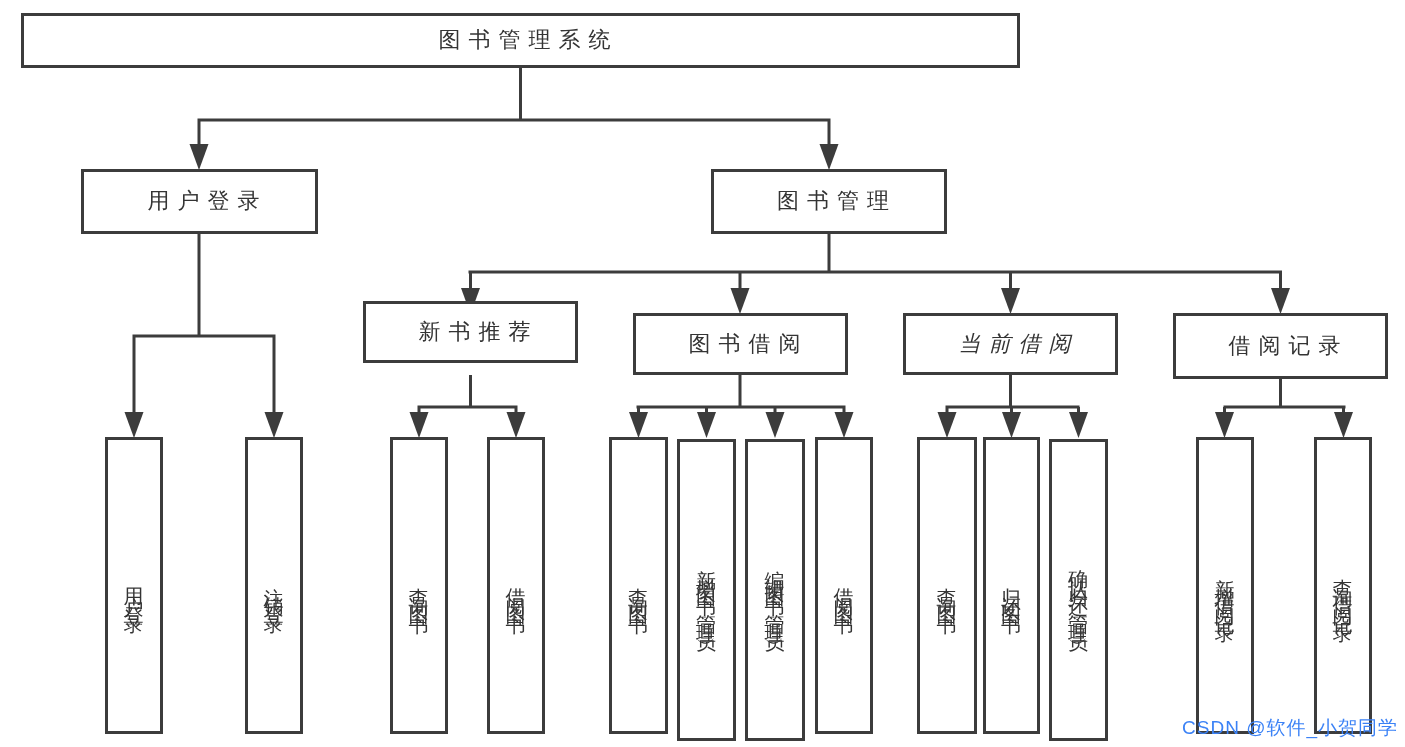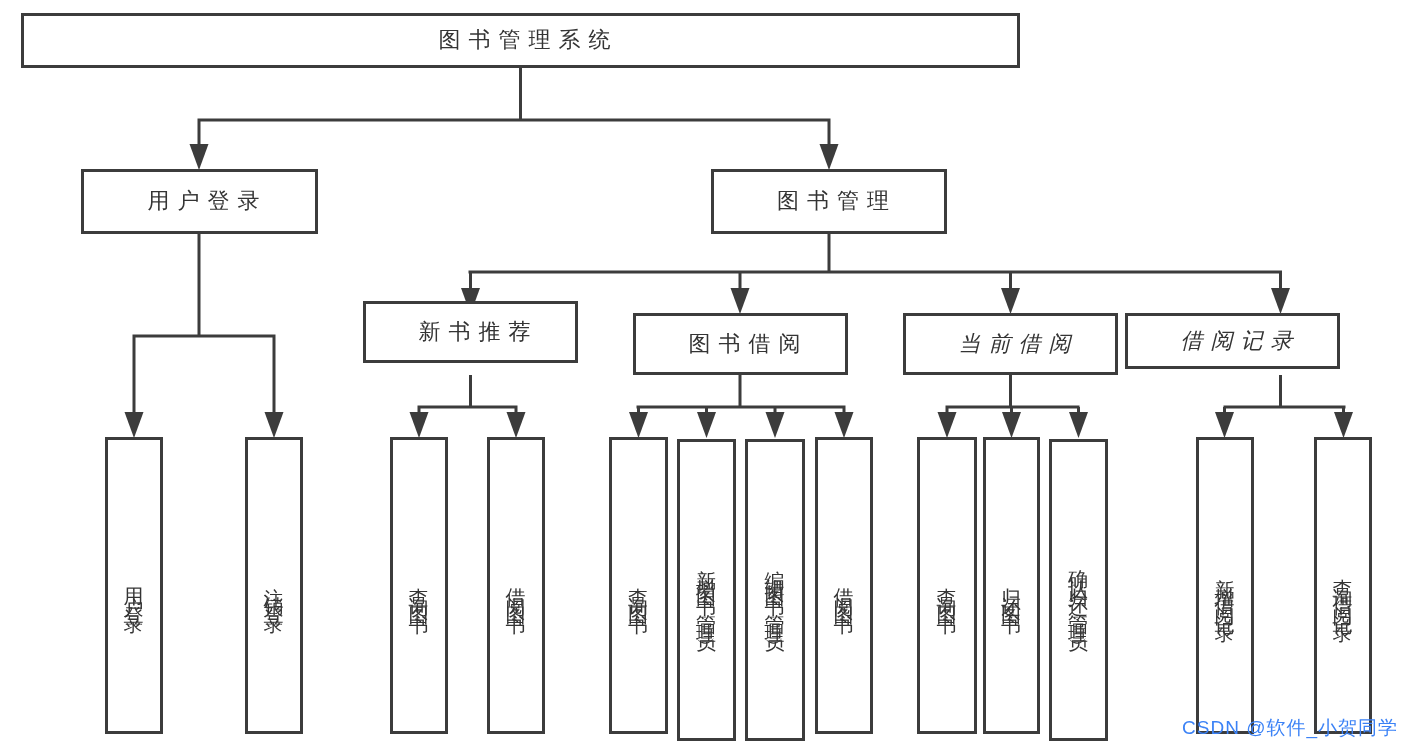--- a/index.html
+++ b/index.html
@@ -91,21 +91,21 @@
   </svg>
 
   <div class="node h" style="left:21px; top:13px; width:999px; height:55px;">图书管理系统</div>
 
   <div class="node h" style="left:81px; top:169px; width:237px; height:65px;">用户登录</div>
   <div class="node h" style="left:711px; top:169px; width:236px; height:65px;">图书管理</div>
 
   <div class="node h" style="left:363px; top:301px; width:215px; height:62px;">新书推荐</div>
   <div class="node h" style="left:633px; top:313px; width:215px; height:62px;">图书借阅</div>
   <div class="node h" style="left:903px; top:313px; width:215px; height:62px;font-style:italic;">当前借阅</div>
-  <div class="node h" style="left:1125px; top:313px; width:215px; height:56px;font-style:italic;">借阅记录</div>
+  <div class="node h" style="left:1173px; top:313px; width:215px; height:66px;">借阅记录</div>
 
   <div class="node v" style="left:105px; top:437px; width:58px; height:297px;">用户登录</div>
   <div class="node v" style="left:245px; top:437px; width:58px; height:297px;">注销登录</div>
 
   <div class="node v" style="left:390px; top:437px; width:58px; height:297px;">查询图书</div>
   <div class="node v" style="left:487px; top:437px; width:58px; height:297px;">借阅图书</div>
 
   <div class="node v" style="left:609px; top:437px; width:59px; height:297px;">查询图书</div>
   <div class="node v" style="left:677px; top:439px; width:59px; height:302px;">新增图书（管理员）</div>
   <div class="node v" style="left:745px; top:439px; width:60px; height:302px;">编辑图书（管理员）</div>

